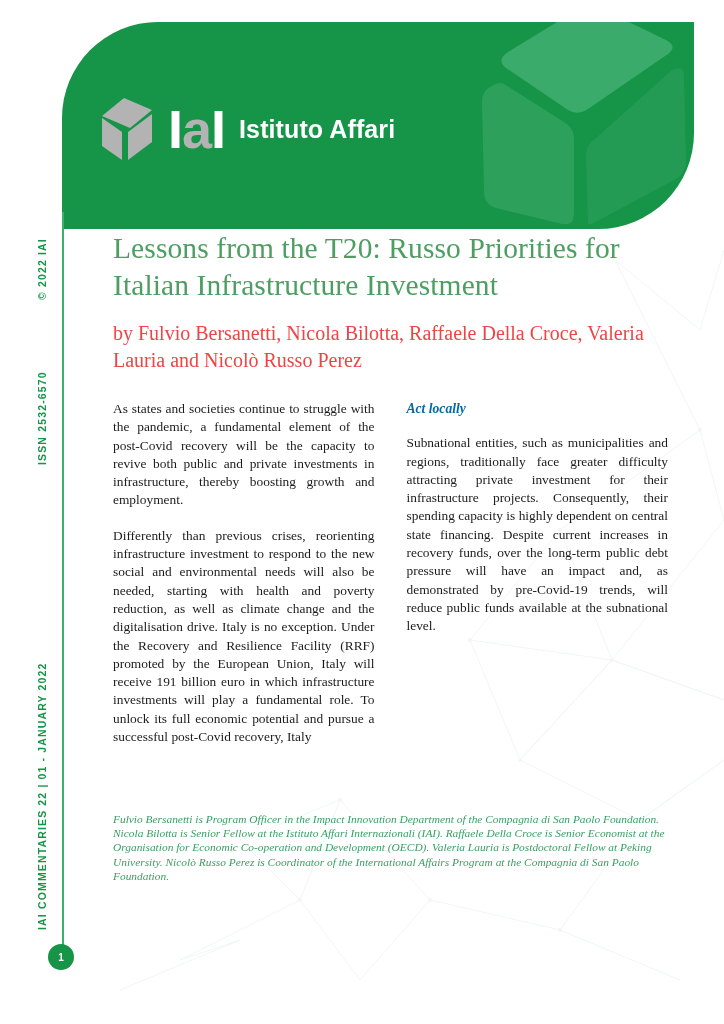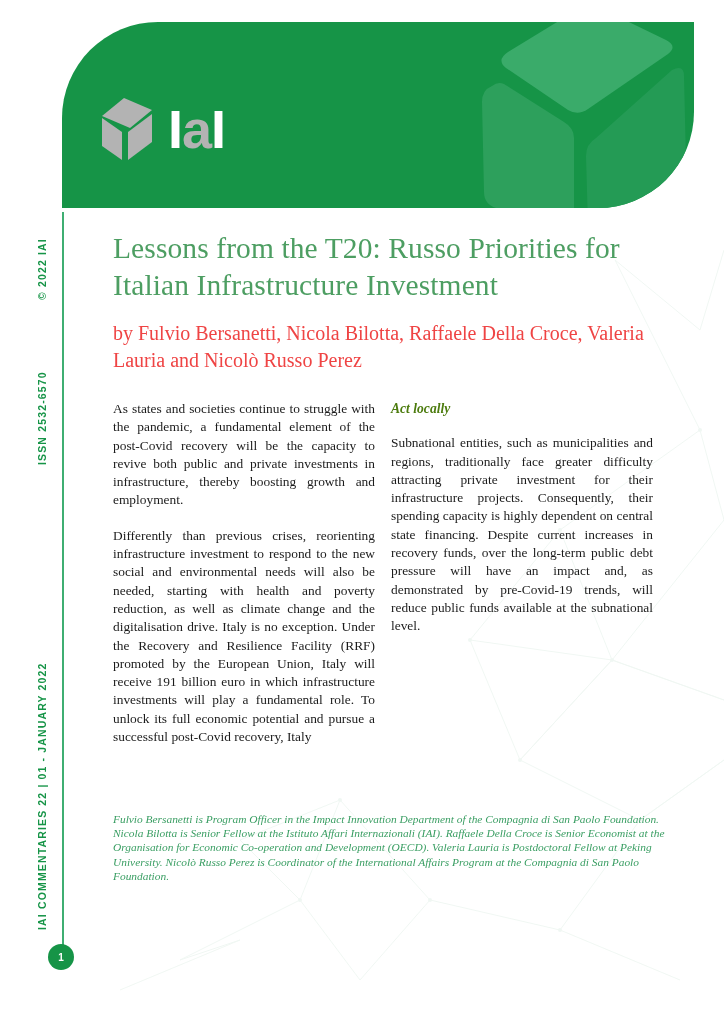--- a/index.html
+++ b/index.html
@@ -31,21 +31,21 @@
     opacity: 0.30;
     pointer-events: none;
   }
 
   
   #header-band {
     position: absolute;
     left: 62px;
     top: 22px;
     width: 632px;
-    height: 186px;
+    height: 207px;
     background: #169447;
     border-top-left-radius: 96px;
     border-bottom-right-radius: 96px;
     overflow: hidden;
   }
   #header-cube {
     position: absolute;
     right: -4px;
     top: -24px;
     width: 248px;
@@ -148,35 +148,35 @@
     line-height: 27px;
   }
 
   
   #body-cols {
     position: absolute;
     left: 113px;
     top: 400px;
     width: 555px;
     display: flex;
-    gap: 16px;
+    gap: 32px;
   }
   .col { width: 262px; }
   .col p {
     margin: 0 0 17px 0;
     color: #1b1b1b;
     font-family: "Liberation Serif", serif;
     font-size: 13.4px;
     line-height: 18.3px;
     text-align: justify;
     text-justify: inter-word;
     hyphens: none;
   }
   .col p.subhead {
-    color: #4d7c0f;
+    color: #0369a1;
     font-style: italic;
     font-weight: bold;
     font-size: 13.6px;
     text-align: left;
     margin-bottom: 16px;
   }
 
   
   #footnote {
     position: absolute;
@@ -244,20 +244,21 @@
     </svg>
 
     <div id="logo">
       <svg id="logo-mark" viewBox="0 0 62 70" aria-hidden="true">
         <path d="M6 22 L28 4 L56 16 L34 34 Z" fill="#b3b3b3"></path>
         <path d="M6 24 L26 38 L26 66 L6 52 Z" fill="#b3b3b3"></path>
         <path d="M32 38 L56 20 L56 48 L32 66 Z" fill="#b3b3b3"></path>
       </svg>
       <div id="logo-iai"><span class="i-bar">I</span><span class="a-mid">a</span><span class="i-bar">I</span></div>
       <div id="logo-words">
+        <div>Istituto Affari</div>
       </div>
     </div>
   </div>
 
   <div id="rail-line"></div>
   <div class="rail-text" id="rail-copyright">© 2022 IAI</div>
   <div class="rail-text" id="rail-issn">ISSN 2532-6570</div>
   <div class="rail-text" id="rail-series">IAI COMMENTARIES 22 | 01 - JANUARY 2022</div>
   <div id="page-badge">1</div>
 

